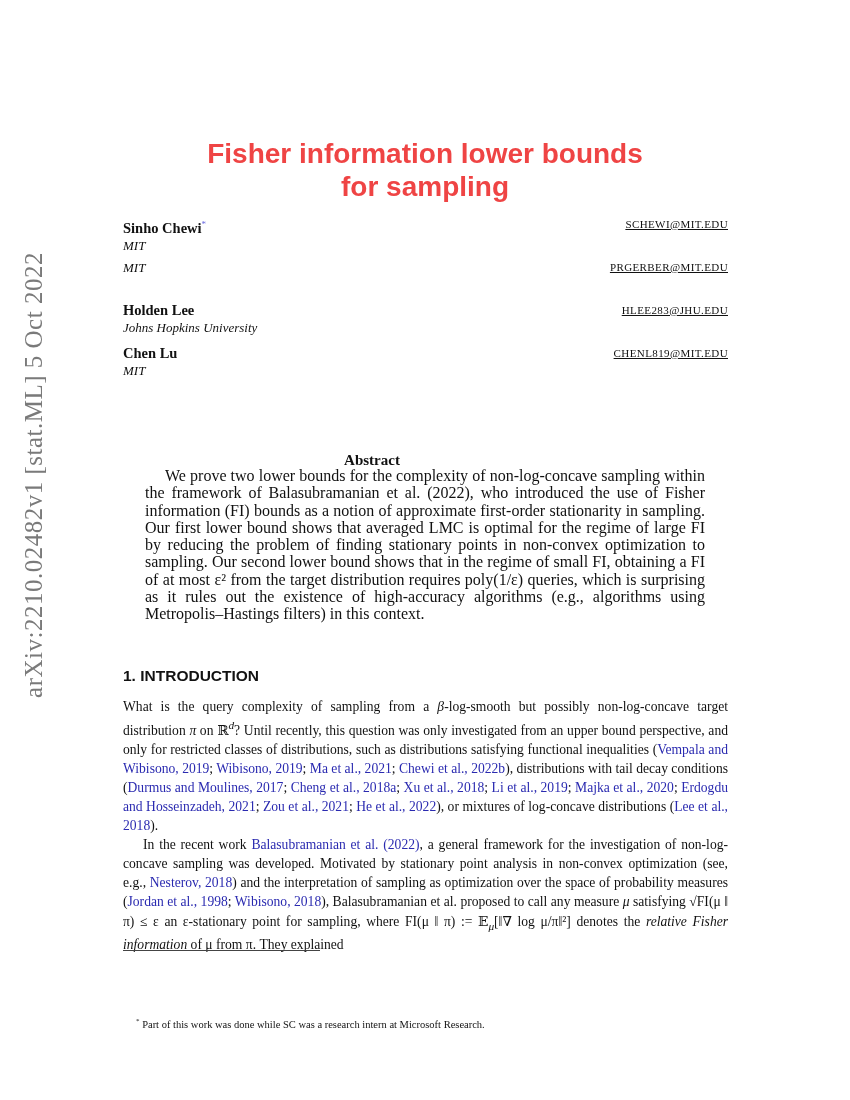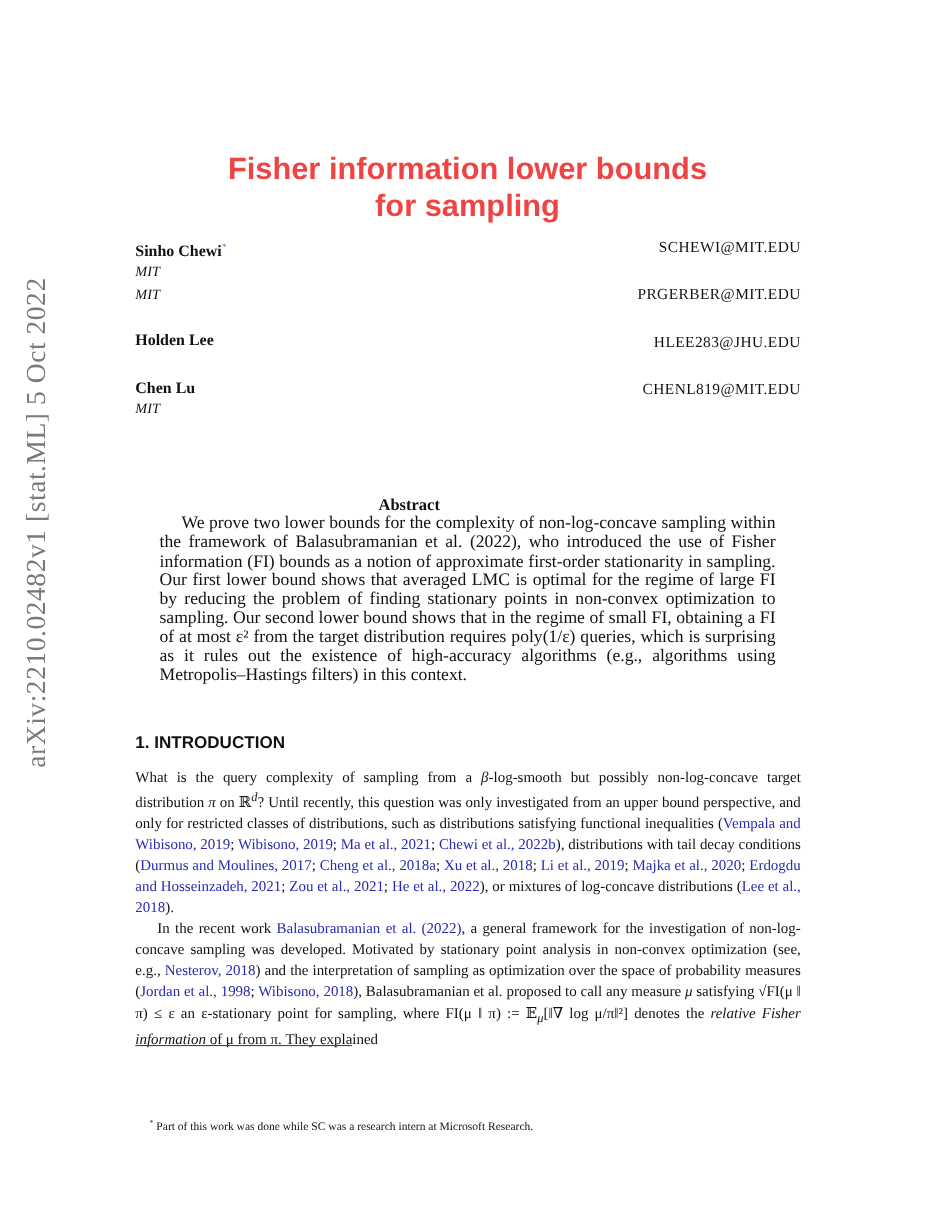--- a/index.html
+++ b/index.html
@@ -9,21 +9,21 @@
   .arxiv-stamp span { position: absolute; left: 50%; top: 50%;
     transform: translate(-50%, -50%) rotate(-90deg); white-space: nowrap;
     font-family: "Liberation Serif", serif; font-size: 25px; color: #7a7a7a; letter-spacing: 0.5px; }
   .title { position: absolute; left: 0; width: 850px; top: 137px; text-align: center;
     font-family: "Liberation Sans", sans-serif; font-weight: bold; font-size: 28px; line-height: 33px; color: #ef4444; }
   .authors { position: absolute; left: 123px; width: 605px; top: 216px; }
   .author { position: relative; height: 43px; }
   .author .name { font-weight: bold; font-size: 14.5px; line-height: 17px; }
   .author .name sup { color: #6a6ae0; font-weight: normal; font-size: 9px; }
   .author .aff { font-style: italic; font-size: 13px; line-height: 17px; }
-  .author .email { position: absolute; right: 0; top: 2px; font-size: 14px; letter-spacing: 0.4px; }
+  .author .email { position: absolute; right: 0; top: 2px; font-size: 11px; letter-spacing: 0.4px; text-decoration: underline; }
   .abstract-title { position: absolute; left: 0; width: 744px; top: 452px; text-align: center;
     font-weight: bold; font-size: 15px; }
   .abstract { position: absolute; left: 145px; width: 560px; top: 467px; font-size: 16px; line-height: 17.3px; text-align: justify; }
   .abstract p { margin: 0; text-indent: 20px; }
   .keywords { margin: 0; }
   .kw-label { font-weight: bold; }
   .section-heading { position: absolute; left: 123px; top: 667px; font-family: "Liberation Sans", sans-serif;
     font-weight: bold; font-size: 15.5px; }
   .body-text { position: absolute; left: 123px; width: 605px; top: 697px; font-size: 13.6px; line-height: 19.1px; text-align: justify; }
   .body-text p { margin: 0; }
@@ -51,20 +51,21 @@
     <div class="name"><span>Sinho Chewi</span><sup>*</sup></div>
     <div class="aff">MIT</div>
     <div class="email">SCHEWI@MIT.EDU</div>
   </div>
   <div class="author">
     <div class="aff">MIT</div>
     <div class="email">PRGERBER@MIT.EDU</div>
   </div>
   <div class="author">
     <div class="name"><span>Holden Lee</span></div>
+    <div class="aff">Johns Hopkins University</div>
     <div class="email">HLEE283@JHU.EDU</div>
   </div>
   <div class="author">
     <div class="name"><span>Chen Lu</span></div>
     <div class="aff">MIT</div>
     <div class="email">CHENL819@MIT.EDU</div>
   </div>
 </div>
 
 <div class="abstract-title">Abstract</div>

